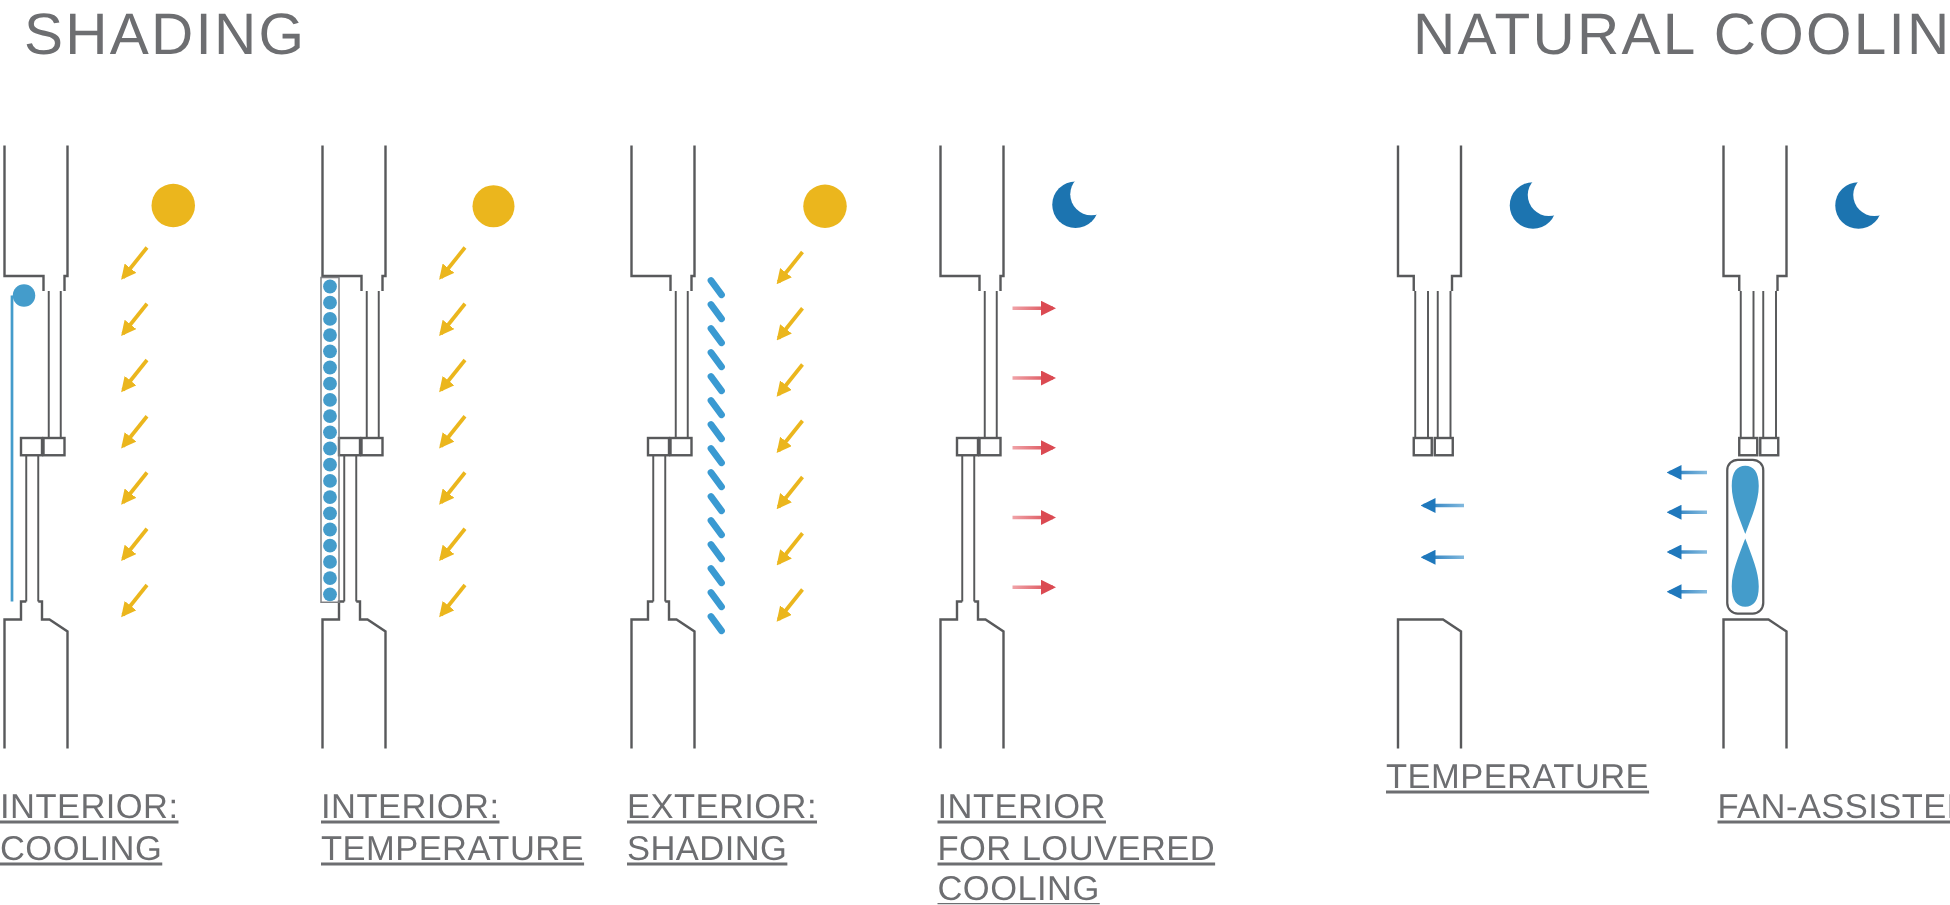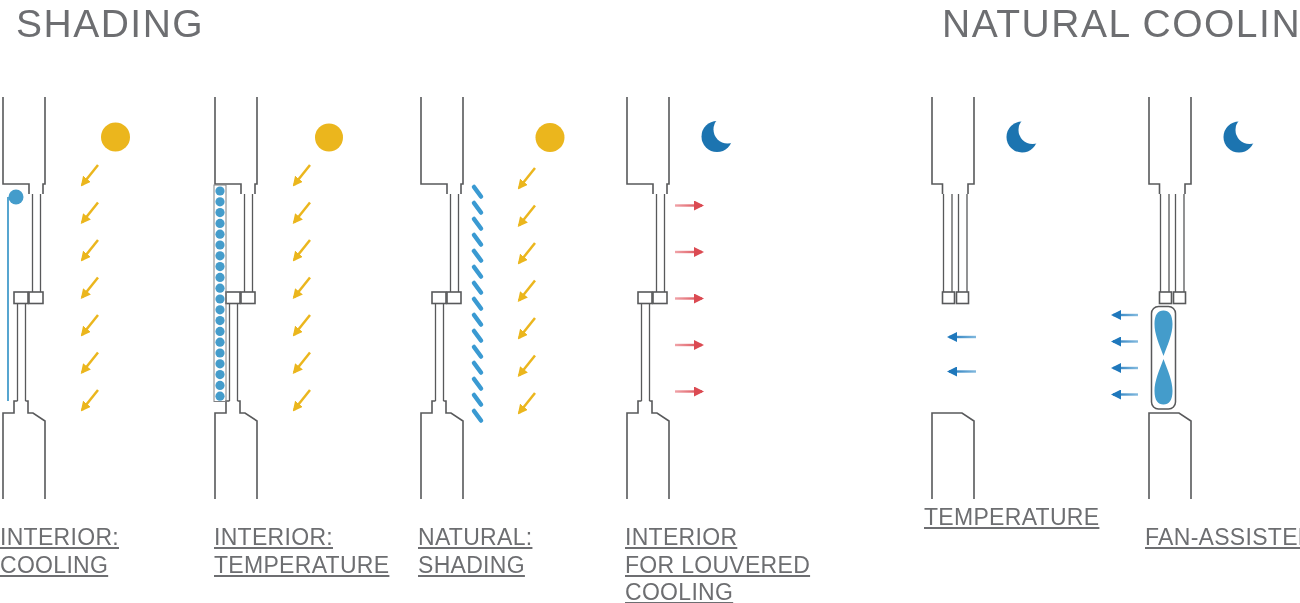--- a/index.html
+++ b/index.html
@@ -242,21 +242,21 @@
 
   <div class="label" style="left:0;top:524px">
     <div>INTERIOR:</div>
     <div>COOLING</div>
   </div>
   <div class="label" style="left:214px;top:524px">
     <div>INTERIOR:</div>
     <div>TEMPERATURE</div>
   </div>
   <div class="label" style="left:418px;top:524px">
-    <div>NATURAL:</div>
+    <div>EXTERIOR:</div>
     <div>SHADING</div>
   </div>
   <div class="label" style="left:625px;top:524px">
     <div>INTERIOR</div>
     <div>FOR LOUVERED</div>
     <div>COOLING</div>
   </div>
   <div class="label" style="left:924px;top:504px">
     <div>TEMPERATURE</div>
   </div>

